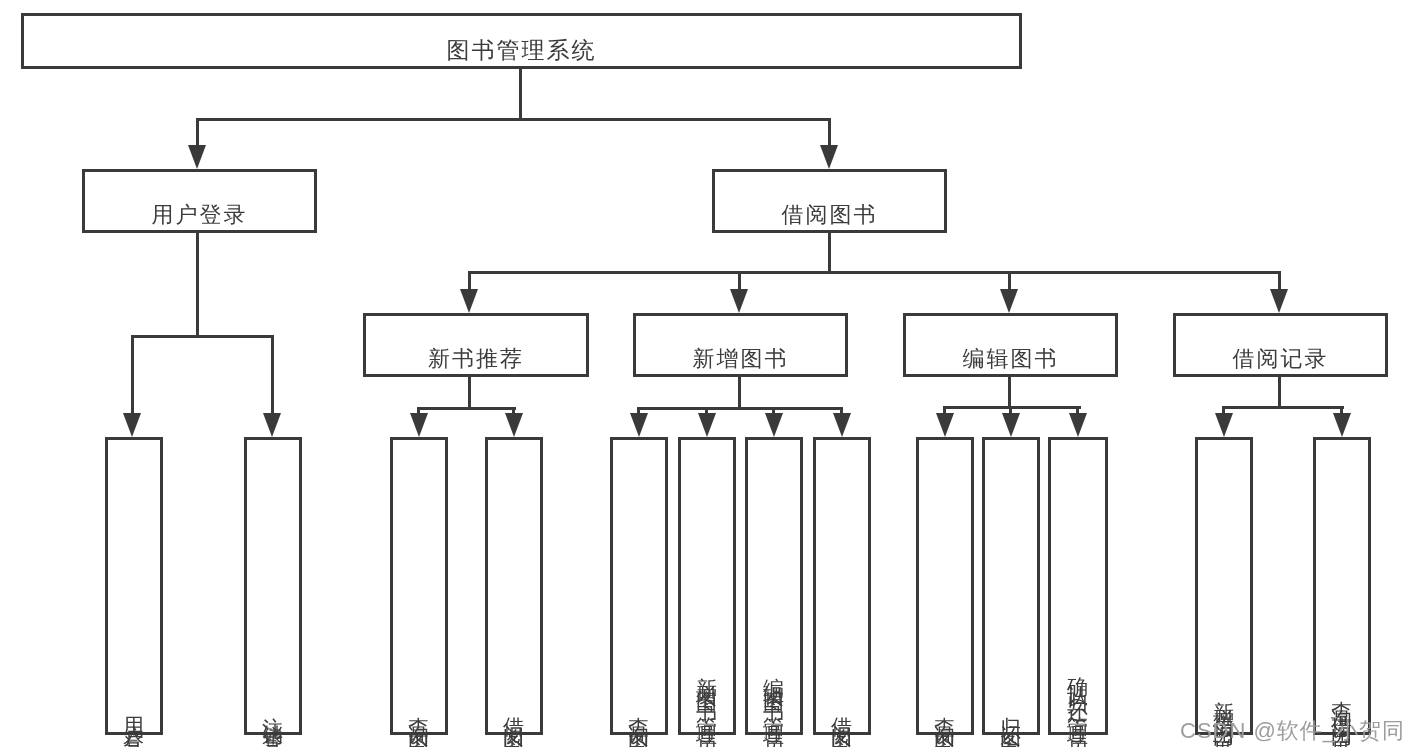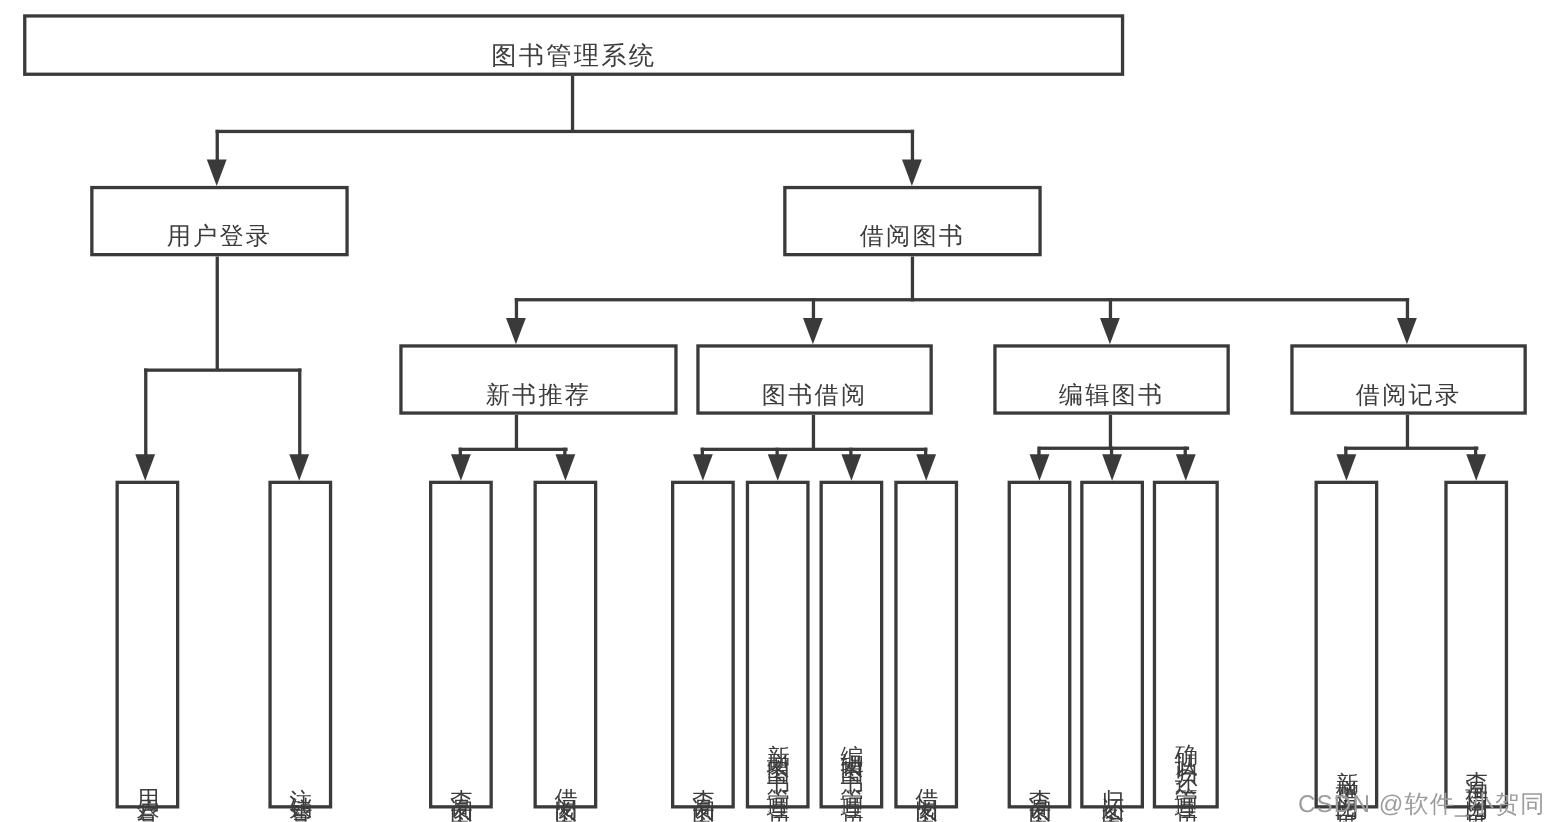--- a/index.html
+++ b/index.html
@@ -100,25 +100,25 @@
     <span>图书管理系统</span>
   </div>
 
   <div class="box hbox" style="left:82px;top:169px;width:235px;height:64px">
     <span>用户登录</span>
   </div>
   <div class="box hbox" style="left:712px;top:169px;width:235px;height:64px">
     <span>借阅图书</span>
   </div>
 
-  <div class="box hbox" style="left:363px;top:313px;width:253px;height:64px">
+  <div class="box hbox" style="left:363px;top:313px;width:226px;height:64px">
     <span>新书推荐</span>
   </div>
   <div class="box hbox" style="left:633px;top:313px;width:215px;height:64px">
-    <span>图书借阅</span>
+    <span>新增图书</span>
   </div>
   <div class="box hbox" style="left:903px;top:313px;width:215px;height:64px">
     <span>编辑图书</span>
   </div>
   <div class="box hbox" style="left:1173px;top:313px;width:215px;height:64px">
     <span>借阅记录</span>
   </div>
 
   <div class="box leaf" style="left:105px">
     <span>用户登录</span>

